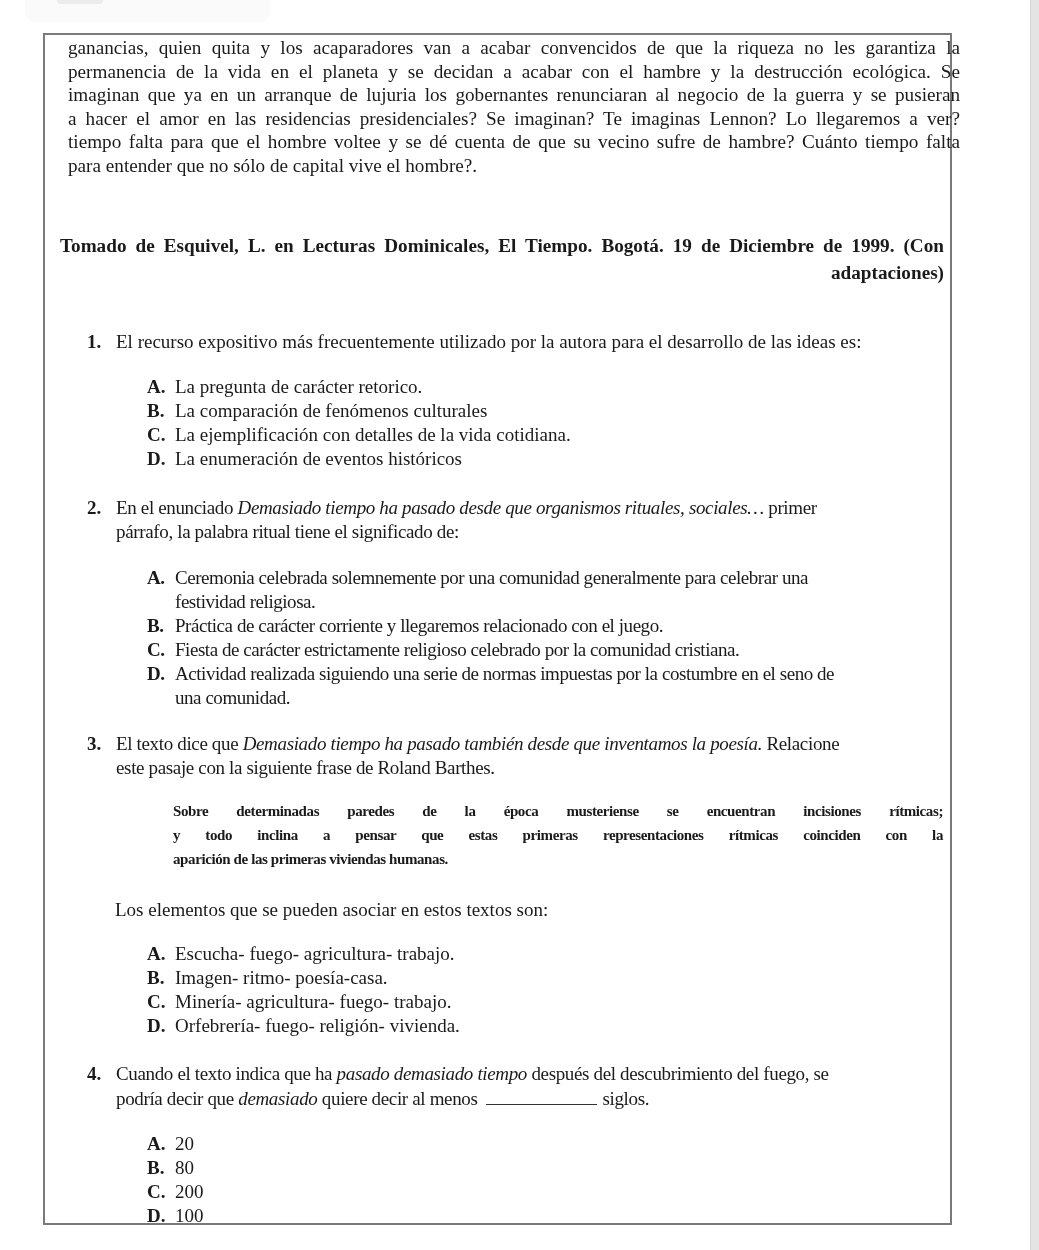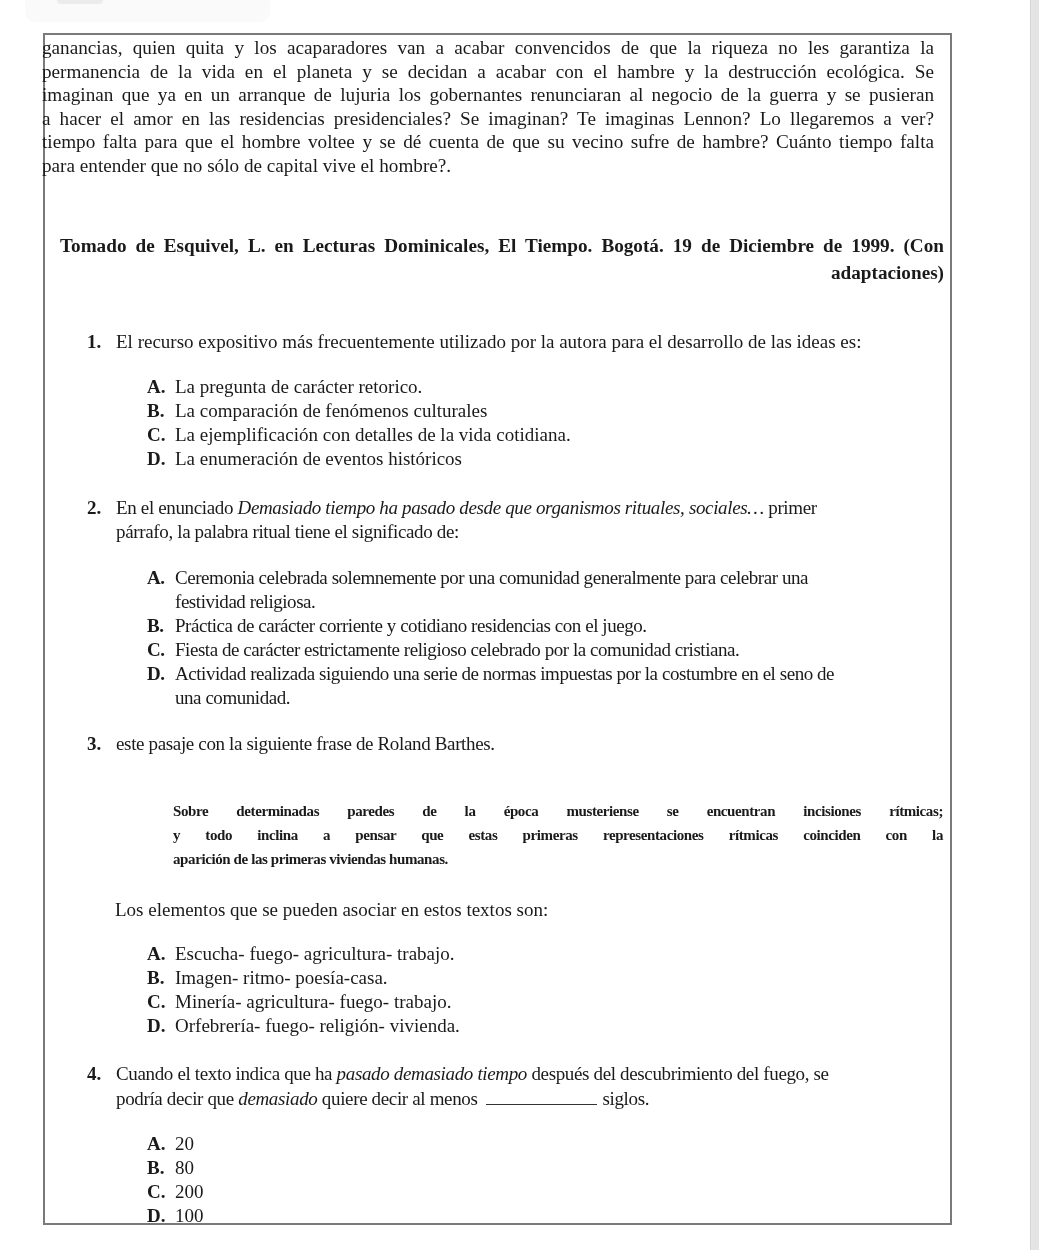--- a/index.html
+++ b/index.html
@@ -46,21 +46,21 @@
       position: absolute;
       left: 43px;
       top: 33px;
       width: 909px;
       height: 1192px;
       border: 2px solid #7a7a7a;
       box-sizing: border-box;
     }
     .passage {
       position: absolute;
-      left: 42px;
+      left: 68px;
       top: 36px;
       width: 892px;
       font-size: 19.2px;
       line-height: 23.6px;
       text-align: justify;
       text-align-last: left;
       margin: 0;
     }
     .passage .line {
       display: block;
@@ -200,28 +200,29 @@
 
 <div class="q" style="top:496px;">
   <span class="num">2.</span>
   <div class="stem condensed">
     <span class="sl"><span>En el enunciado </span><i>Demasiado tiempo ha pasado desde que organismos rituales, sociales…</i><span> primer</span></span>
     <span class="sl">párrafo, la palabra ritual tiene el significado de:</span>
   </div>
 </div>
 <div class="opts" style="top:566px;">
   <div class="opt tight"><span class="letter">A.</span><span>Ceremonia celebrada solemnemente por una comunidad generalmente para celebrar una</span><br><span>festividad religiosa.</span></div>
-  <div class="opt tight"><span class="letter">B.</span><span>Práctica de carácter corriente y cotidiano residencias con el juego.</span></div>
+  <div class="opt tight"><span class="letter">B.</span><span>Práctica de carácter corriente y llegaremos relacionado con el juego.</span></div>
   <div class="opt tight"><span class="letter">C.</span><span>Fiesta de carácter estrictamente religioso celebrado por la comunidad cristiana.</span></div>
   <div class="opt tight"><span class="letter">D.</span><span>Actividad realizada siguiendo una serie de normas impuestas por la costumbre en el seno de</span><br><span>una comunidad.</span></div>
 </div>
 
 <div class="q" style="top:732px;">
   <span class="num">3.</span>
   <div class="stem condensed">
+    <span class="sl"><span>El texto dice que </span><i>Demasiado tiempo ha pasado también desde que inventamos la poesía.</i><span> Relacione</span></span>
     <span class="sl">este pasaje con la siguiente frase de Roland Barthes.</span>
   </div>
 </div>
 <div class="quote">
   <span class="ql">Sobre determinadas paredes de la época musteriense se encuentran incisiones rítmicas;</span>
   <span class="ql">y todo inclina a pensar que estas primeras representaciones rítmicas coinciden con la</span>
   <span class="ql last">aparición de las primeras viviendas humanas.</span>
 </div>
 <div class="intro3">Los elementos que se pueden asociar en estos textos son:</div>
 <div class="opts" style="top:942px;">

